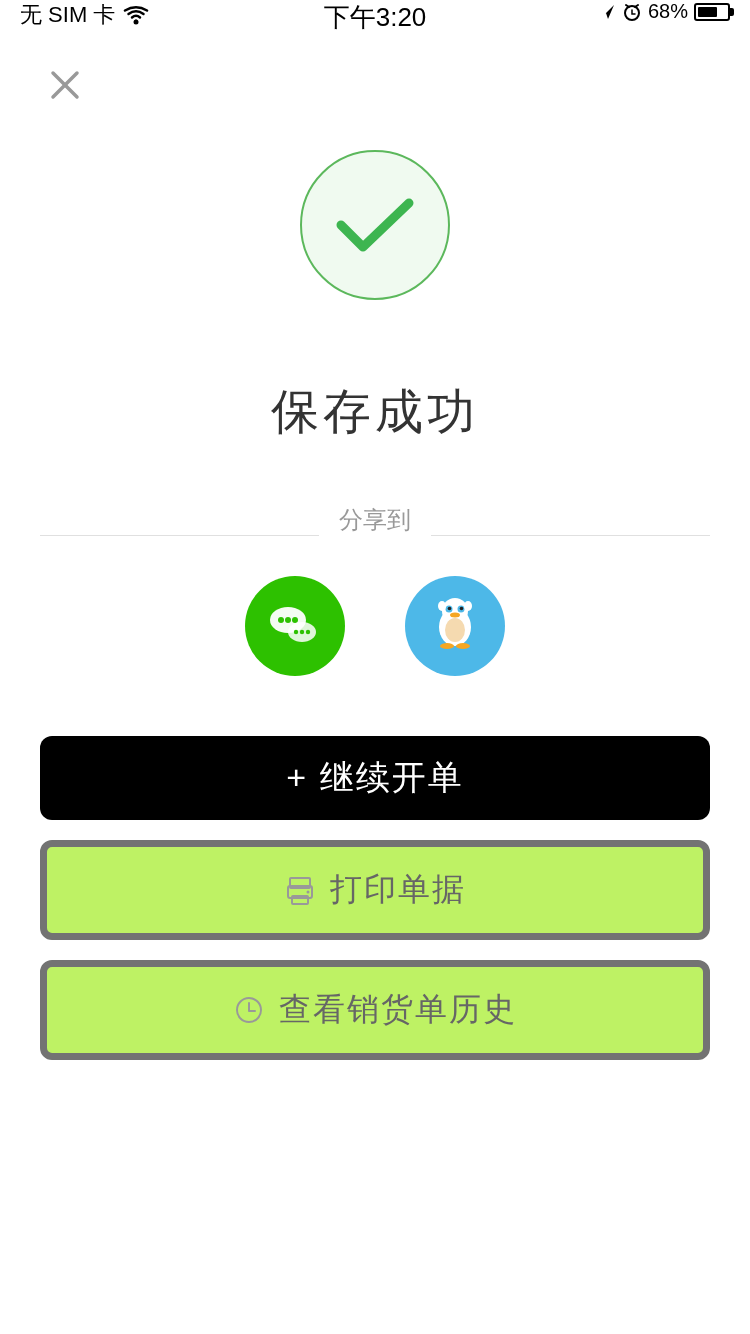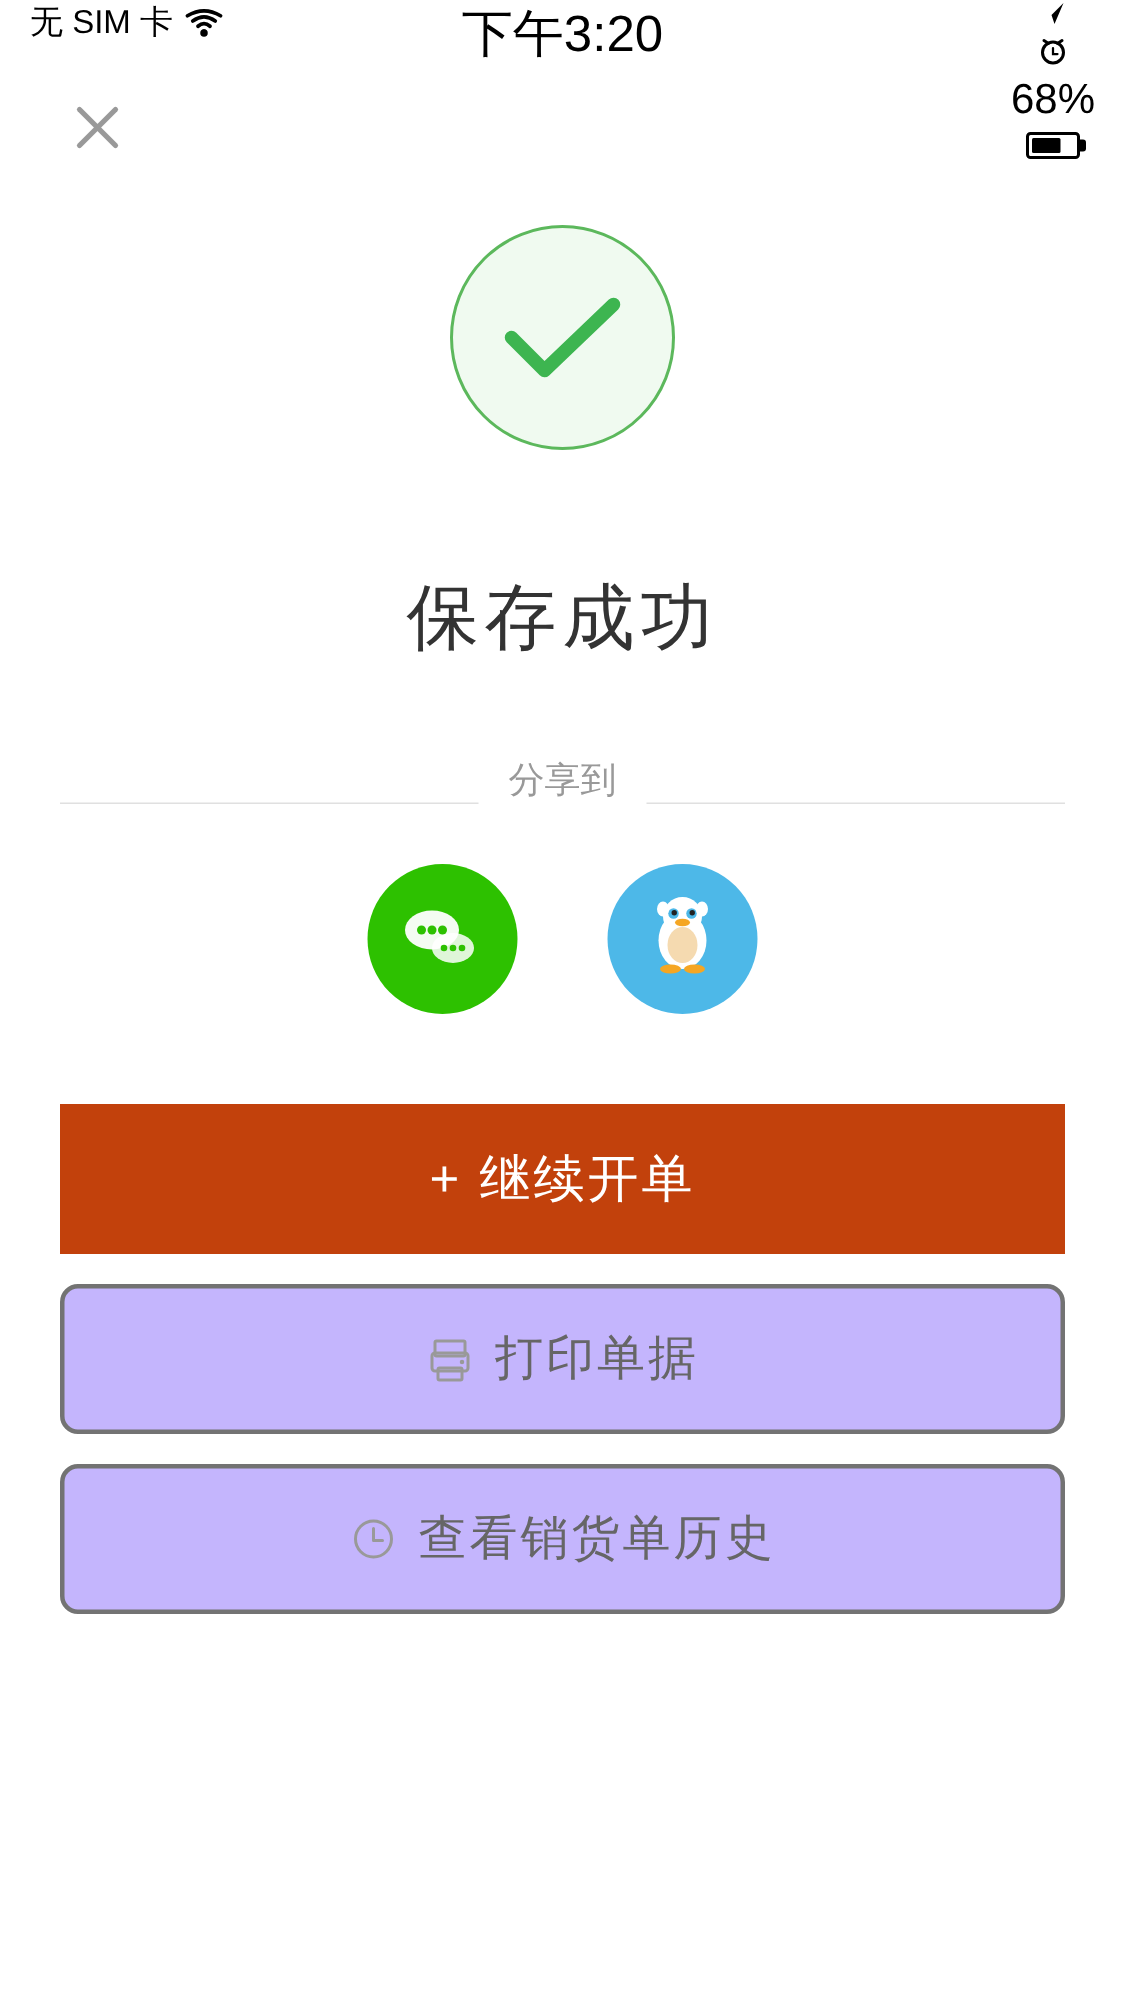--- a/index.html
+++ b/index.html
@@ -26,32 +26,31 @@
       color: #000;
     }
     .status-left {
       display: flex;
       align-items: center;
       gap: 8px;
       font-size: 22px;
       font-weight: 500;
     }
     .status-center {
-      font-size: 34px;
+      font-size: 26px;
       font-weight: 500;
       position: absolute;
       left: 50%;
       transform: translateX(-50%);
     }
     .status-right {
       display: flex;
       align-items: center;
       gap: 6px;
-      font-size: 28px;
-      flex-direction: column;
+      font-size: 20px;
     }
     .battery-icon {
       width: 36px;
       height: 18px;
       border: 2px solid #000;
       border-radius: 3px;
       position: relative;
       display: inline-flex;
       align-items: center;
       padding: 2px;
@@ -169,38 +168,38 @@
     }
 
     
     .action-buttons {
       display: flex;
       flex-direction: column;
       gap: 20px;
     }
     .btn-primary {
       width: 100%;
-      height: 100px;
-      background: #c2410c;
+      height: 84px;
+      background: #000000;
       border: none;
-      border-radius: 0;
+      border-radius: 12px;
       color: #fff;
       font-size: 34px;
       display: flex;
       align-items: center;
       justify-content: center;
       gap: 14px;
       cursor: pointer;
       letter-spacing: 2px;
     }
     .btn-secondary {
       width: 100%;
       height: 100px;
-      background: #c4b5fd;
-      border: 3px solid #737373;
+      background: #bef264;
+      border: 7px solid #737373;
       border-radius: 12px;
       color: #666;
       font-size: 32px;
       display: flex;
       align-items: center;
       justify-content: center;
       gap: 14px;
       cursor: pointer;
       letter-spacing: 2px;
     }

